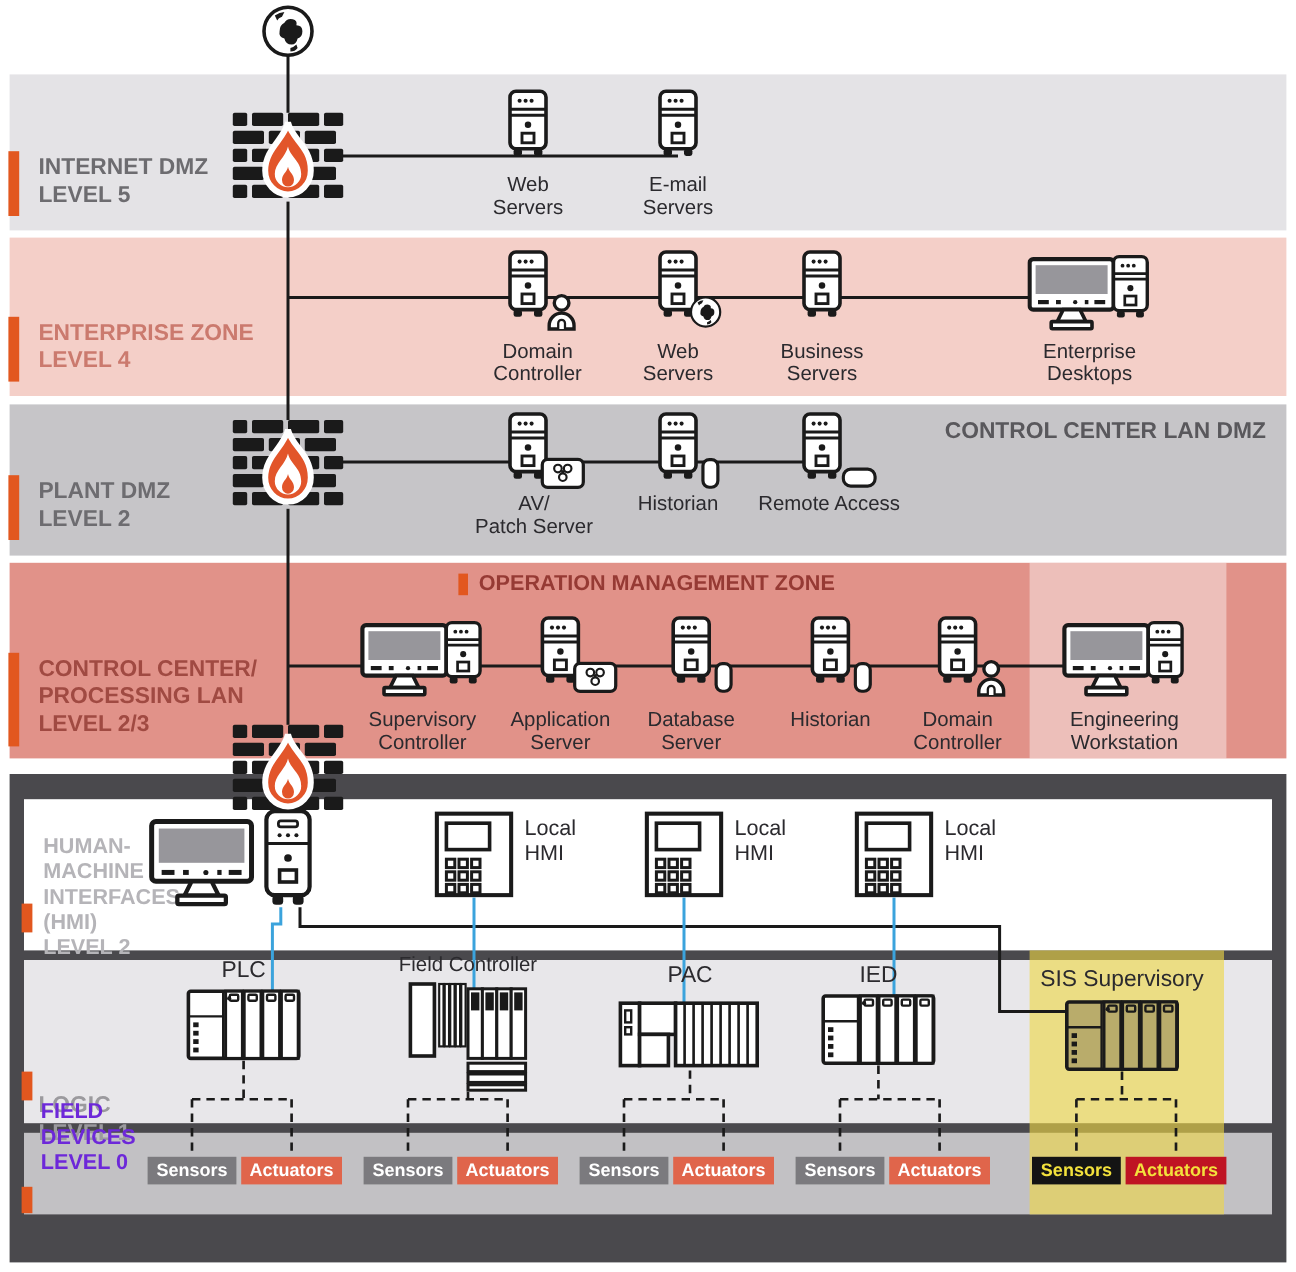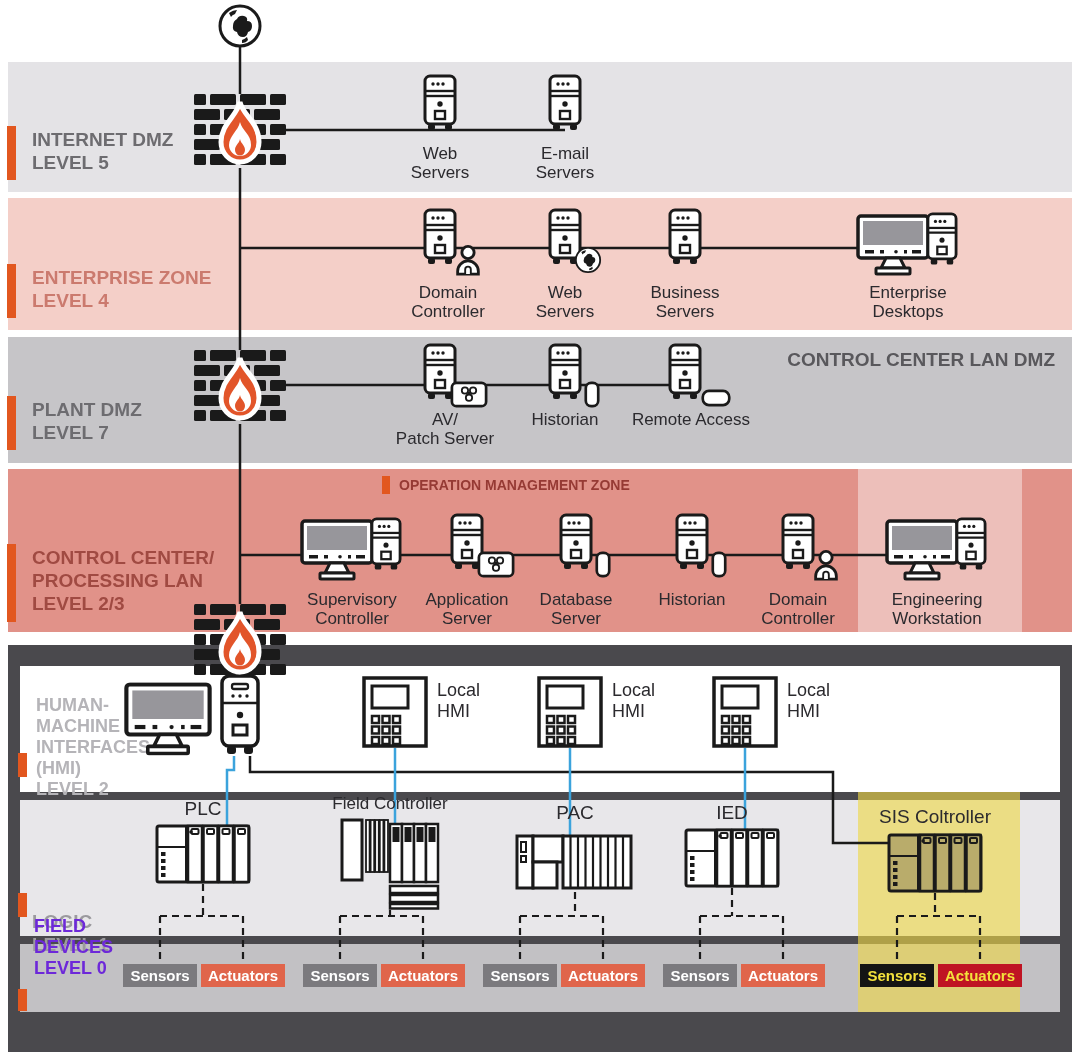--- a/index.html
+++ b/index.html
@@ -17,21 +17,21 @@
   .badge{position:absolute;height:23px;line-height:23px;text-align:center;font-weight:bold;
          font-size:15px;color:#fff;z-index:4;}
   .badge.sensors{width:74px;background:#7b7a7e;}
   .badge.actuators{width:84px;background:#e0654b;}
   .badge.sis-sensors{width:74px;background:#141414;color:#f3e13c;}
   .badge.sis-actuators{width:84px;background:#bf1423;color:#f3e13c;}
   #lines{position:absolute;left:0;top:0;z-index:2;}
   .overlay-band{position:absolute;z-index:1;}
   .omz-title{position:absolute;left:382px;top:476px;display:flex;align-items:center;z-index:3;}
   .omz-title .bar{width:8px;height:18px;background:#e2571f;margin-right:9px;}
-  .omz-title .txt{font-weight:bold;font-size:14px;color:#963a34;}
+  .omz-title .txt{font-weight:bold;font-size:18px;color:#963a34;}
   .corner-lbl{position:absolute;left:765px;top:349px;width:290px;text-align:right;
               font-weight:bold;font-size:19px;color:#59585c;z-index:3;}
 </style>
 </head>
 <body>
 
 <div id="stage">
 
   <svg width="0" height="0" style="position:absolute" aria-hidden="true">
     <defs>
@@ -257,21 +257,21 @@
   <div class="obar" style="left:7px;top:126px;height:54px;"></div>
   <div class="zlabel" style="left:32px;top:128px;color:#6d6c70;">INTERNET DMZ
 LEVEL 5</div>
 
   <div class="obar" style="left:7px;top:264px;height:54px;"></div>
   <div class="zlabel" style="left:32px;top:266px;color:#cb7a6e;">ENTERPRISE ZONE
 LEVEL 4</div>
 
   <div class="obar" style="left:7px;top:396px;height:54px;"></div>
   <div class="zlabel" style="left:32px;top:398px;color:#6d6c70;">PLANT DMZ
-LEVEL 7</div>
+LEVEL 2</div>
   <div class="corner-lbl">CONTROL CENTER LAN DMZ</div>
 
   <div class="obar" style="left:7px;top:544px;height:78px;"></div>
   <div class="zlabel" style="left:32px;top:546px;color:#a04a42;">CONTROL CENTER/
 PROCESSING LAN
 LEVEL 2/3</div>
   <div class="omz-title">
     <div class="bar"></div>
     <div class="txt">OPERATION MANAGEMENT ZONE</div>
   </div>
@@ -443,21 +443,21 @@
   <div class="lbl" style="left:510px;top:802px;font-size:19px;">PAC</div>
   <svg class="ic" style="left:515px;top:830px;" width="120" height="62" viewBox="0 0 120 62">
       <use href="#sym-pac" x="0" y="0" width="120" height="62"></use>
     </svg>
 
   <div class="lbl" style="left:667px;top:802px;font-size:19px;">IED</div>
   <svg class="ic" style="left:684px;top:828px;" width="96" height="60" viewBox="0 0 96 60">
       <use href="#sym-plc" x="0" y="0" width="96" height="60"></use>
     </svg>
 
-  <div class="lbl" style="left:855px;top:806px;width:160px;font-size:19px;">SIS Coltroller</div>
+  <div class="lbl" style="left:855px;top:806px;width:160px;font-size:19px;">SIS Supervisory</div>
   <svg class="ic" style="left:887px;top:833px;--mod:#b9ac6b;" width="96" height="60" viewBox="0 0 96 60">
       <use href="#sym-plc" x="0" y="0" width="96" height="60"></use>
     </svg>
 
   <div class="badge sensors" style="left:123px;top:964px;">Sensors</div>
   <div class="badge actuators" style="left:201px;top:964px;">Actuators</div>
 
   <div class="badge sensors" style="left:303px;top:964px;">Sensors</div>
   <div class="badge actuators" style="left:381px;top:964px;">Actuators</div>
 

